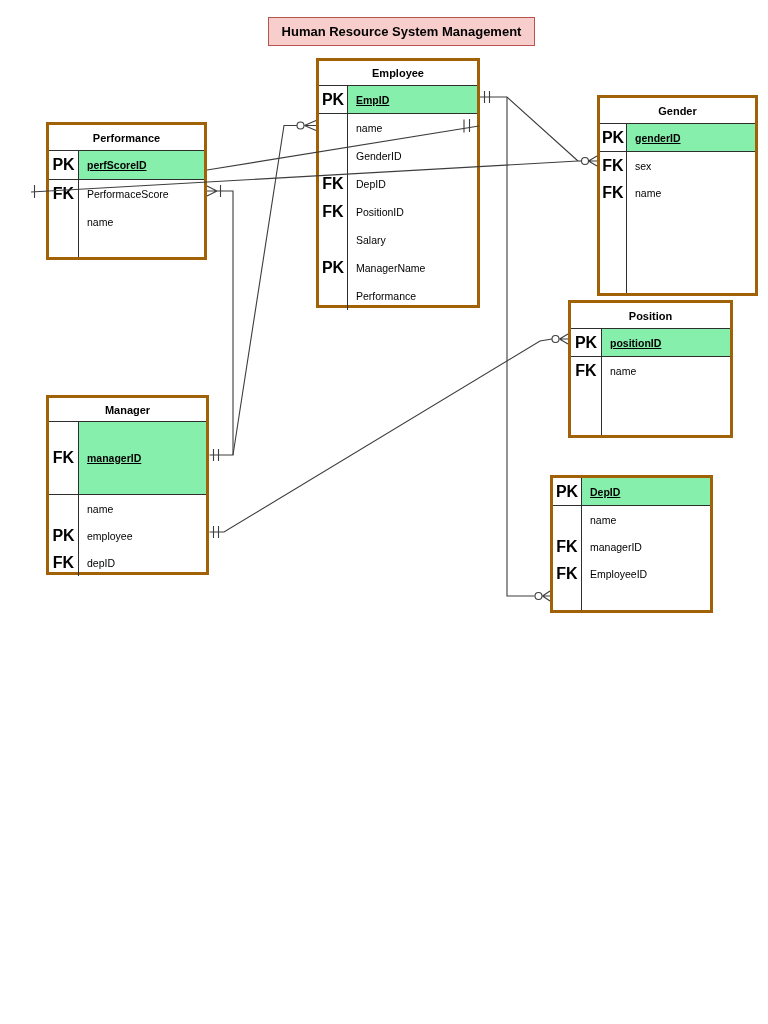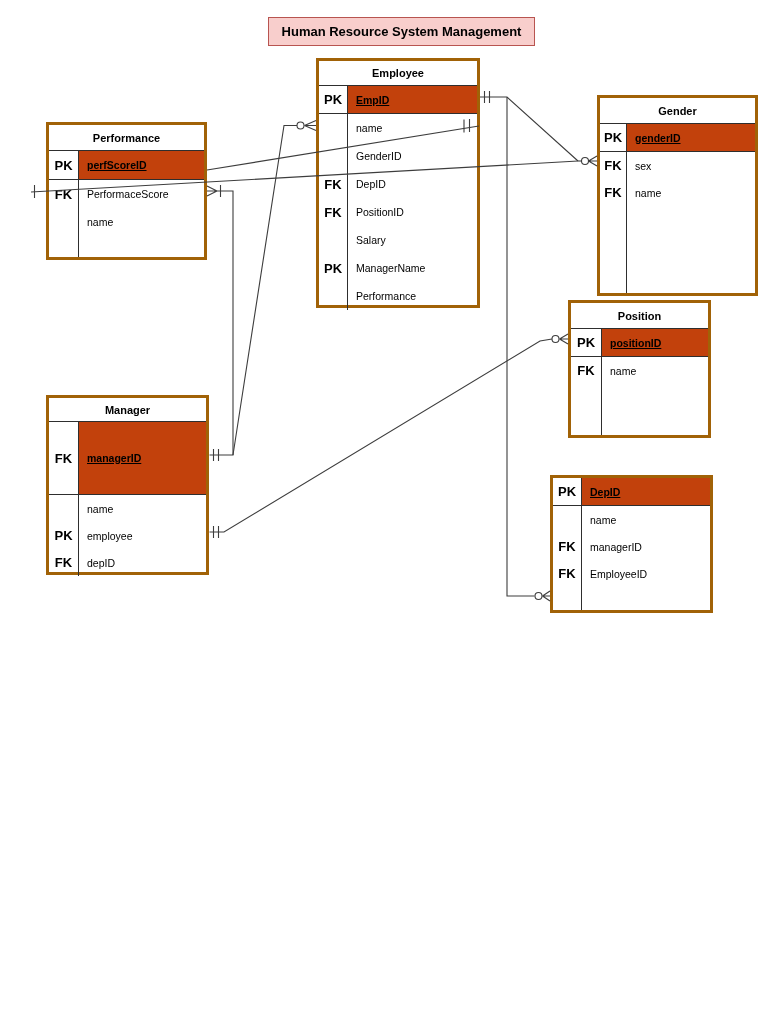--- a/index.html
+++ b/index.html
@@ -11,25 +11,25 @@
           font-size:13px;font-weight:bold;color:#000;}
   .entity{position:absolute;background:#ffffff;border:3px solid #a16207;
           display:flex;flex-direction:column;z-index:1;box-sizing:border-box;}
   .entity-title{border-bottom:1px solid #2e2e2e;display:flex;align-items:center;
           justify-content:center;font-weight:bold;font-size:11px;color:#000;
           flex:0 0 auto;box-sizing:border-box;}
   .entity-body{position:relative;flex:1 1 auto;}
   .divider{position:absolute;top:0;bottom:0;width:1px;background:#2e2e2e;}
   .erow{display:flex;box-sizing:border-box;}
   .erow .key{flex:0 0 auto;display:flex;align-items:center;justify-content:center;
-          font-weight:bold;font-size:13px;color:#000;text-align:center;}
+          font-weight:bold;font-size:16px;color:#000;text-align:center;}
   .erow .attr{flex:1 1 auto;display:flex;align-items:center;padding-left:9px;
           font-size:10.5px;color:#000;}
   .erow.pk{border-bottom:1px solid #2e2e2e;}
-  .erow.pk .attr{background:#c2410c;font-weight:bold;text-decoration:underline;}
+  .erow.pk .attr{background:#86efac;font-weight:bold;text-decoration:underline;}
   svg.wires{position:absolute;left:0;top:0;z-index:3;pointer-events:none;}
 </style>
 </head>
 <body>
 
 <div class="canvas">
 
   <div class="main-title">Human Resource System Management</div>
 
   <div id="entities">
@@ -100,21 +100,21 @@
           <div class="erow" style="height: 27px;">
             <div class="key" style="width: 26px;">FK</div>
             <div class="attr">sex</div>
           </div>
           <div class="erow" style="height: 27px;">
             <div class="key" style="width: 26px;">FK</div>
             <div class="attr">name</div>
           </div>
         </div>
       </div>
-      <div class="entity" style="left: 568px; top: 300px; width: 143px; height: 138px;">
+      <div class="entity" style="left: 568px; top: 300px; width: 165px; height: 138px;">
         <div class="entity-title" style="height: 26px;">Position</div>
         <div class="entity-body">
           <div class="divider" style="left: 30px;"></div>
           <div class="erow pk" style="height: 28px;">
             <div class="key" style="width: 30px;">PK</div>
             <div class="attr">positionID</div>
           </div>
           <div class="erow" style="height: 27px;">
             <div class="key" style="width: 30px;">FK</div>
             <div class="attr">name</div>

